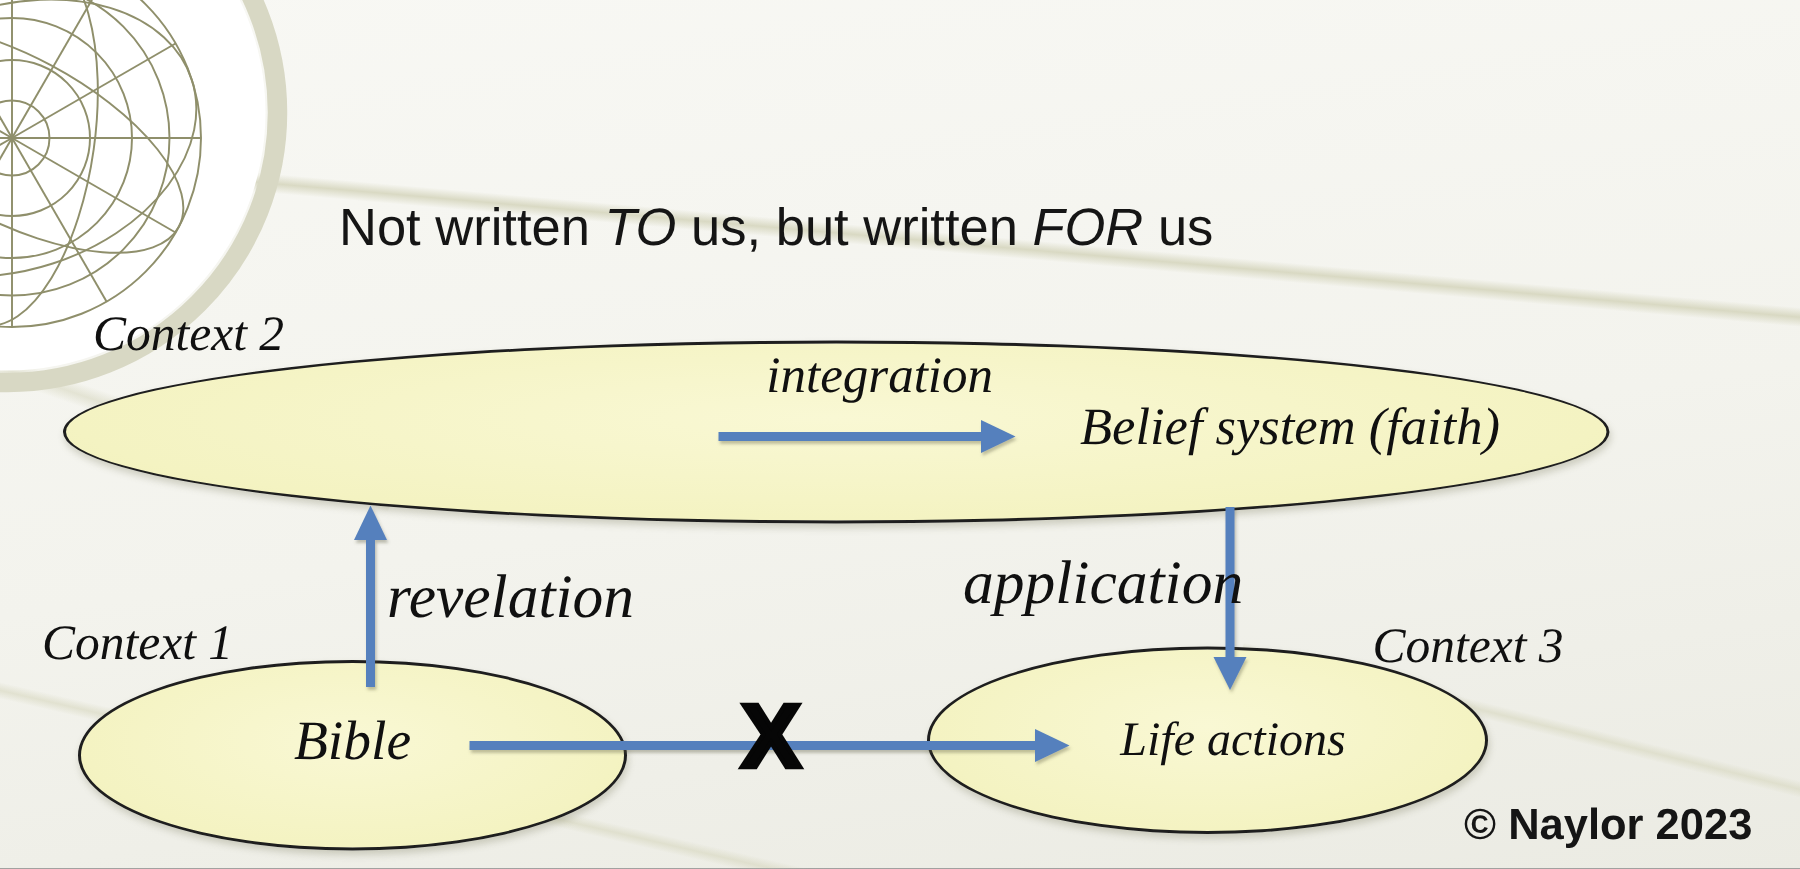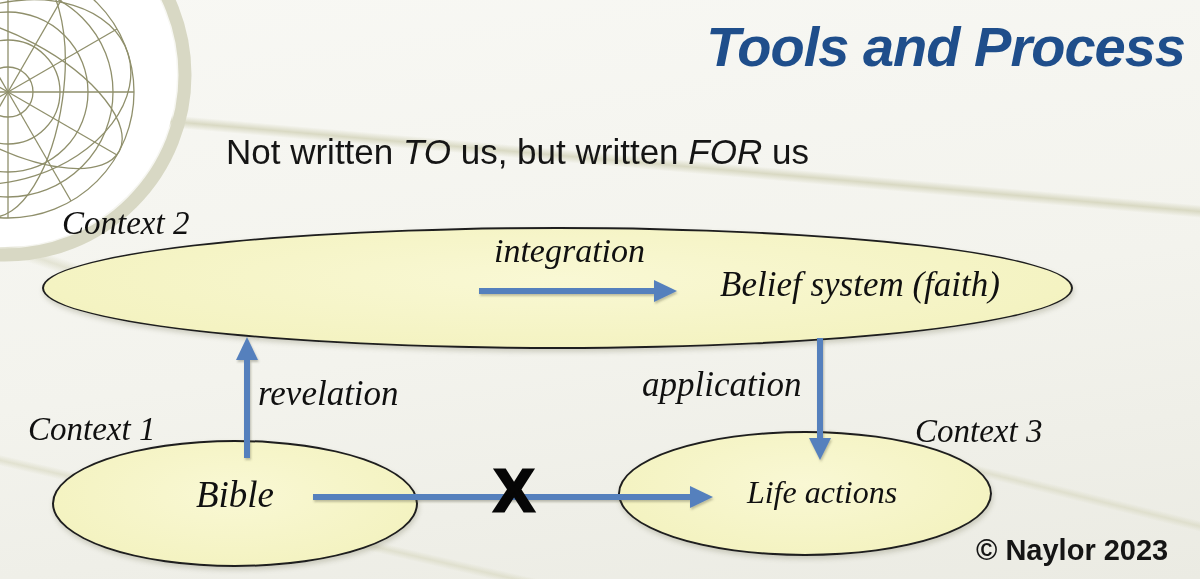--- a/index.html
+++ b/index.html
@@ -33,21 +33,21 @@
     font-size:35px;color:#151515;white-space:nowrap;
   }
   .subtitle em{font-style:italic;margin-top:36px;}
 
   .serif-label{
     position:absolute;
     font-family:"Liberation Serif",serif;font-style:italic;
     color:#101010;white-space:nowrap;line-height:1.05;
   }
   .context-label{font-size:33px;}
-  .arrow-label{font-size:35px;}
+  .arrow-label{font-size:41px;}
   .node-label{text-align:center;white-space:nowrap;}
 
   .ellipse{
     position:absolute;border-radius:50%;
     background:radial-gradient(ellipse at 50% 42%,#f9f8d4 0%,#f4f3c2 70%,#efeeb4 100%);
     border:2px solid #1e1e1e;
     box-shadow:1px 3px 5px rgba(110,110,80,.28);
     box-sizing:border-box;
   }
   .ellipse-main{left:42px;top:227px;width:1031px;height:122px;}
@@ -56,21 +56,21 @@
 
   .label-character{left:60px;top:266px;width:420px;font-size:35px;}
   .label-belief{left:695px;top:267px;width:330px;font-size:35px;}
   .label-bible{left:140px;top:476px;width:190px;font-size:37px;}
   .label-life{left:712px;top:476px;width:220px;font-size:32px;}
 
   .label-context2{left:62px;top:206px;}
   .label-context1{left:28px;top:412px;}
   .label-context3{left:915px;top:414px;}
 
-  .label-integration{left:477px;top:233px;width:185px;text-align:center;font-size:34px;}
+  .label-integration{left:477px;top:233px;width:185px;text-align:right;font-size:34px;}
   .label-revelation{left:258px;top:376px;}
   .label-application{left:642px;top:367px;text-align:center;}
 
   .arrow-layer{position:absolute;left:0;top:0;width:1200px;height:579px;pointer-events:none;}
 
   .x-mark{
     position:absolute;left:494px;top:461px;
     font-size:60px;font-weight:bold;color:#060606;
     -webkit-text-stroke:3px #060606;
     line-height:1;letter-spacing:0;
@@ -110,21 +110,20 @@
       <line x1="0" y1="0" x2="-109" y2="63"></line>
       <line x1="0" y1="0" x2="-126" y2="0"></line>
       <line x1="0" y1="0" x2="-109" y2="-63"></line>
       <line x1="0" y1="0" x2="-63" y2="-109"></line>
       <line x1="0" y1="0" x2="0" y2="-126"></line>
       <line x1="0" y1="0" x2="63" y2="-109"></line>
       <line x1="0" y1="0" x2="109" y2="-63"></line>
     </g>
   </svg>
 
-  <div class="slide-title">Tools and Process</div>
   <div class="subtitle"><span>Not written </span><em>TO</em><span> us, but written </span><em>FOR</em><span> us</span></div>
 
   <div class="ellipse ellipse-main"></div>
   <div class="ellipse ellipse-bible"></div>
   <div class="ellipse ellipse-life"></div>
 
   <svg class="arrow-layer" viewBox="0 0 1200 579">
     <defs>
       <filter id="arrowShadow" x="-20%" y="-20%" width="140%" height="140%">
         <feDropShadow dx="1" dy="2" stdDeviation="1" flood-color="#55553a" flood-opacity="0.35"></feDropShadow>

